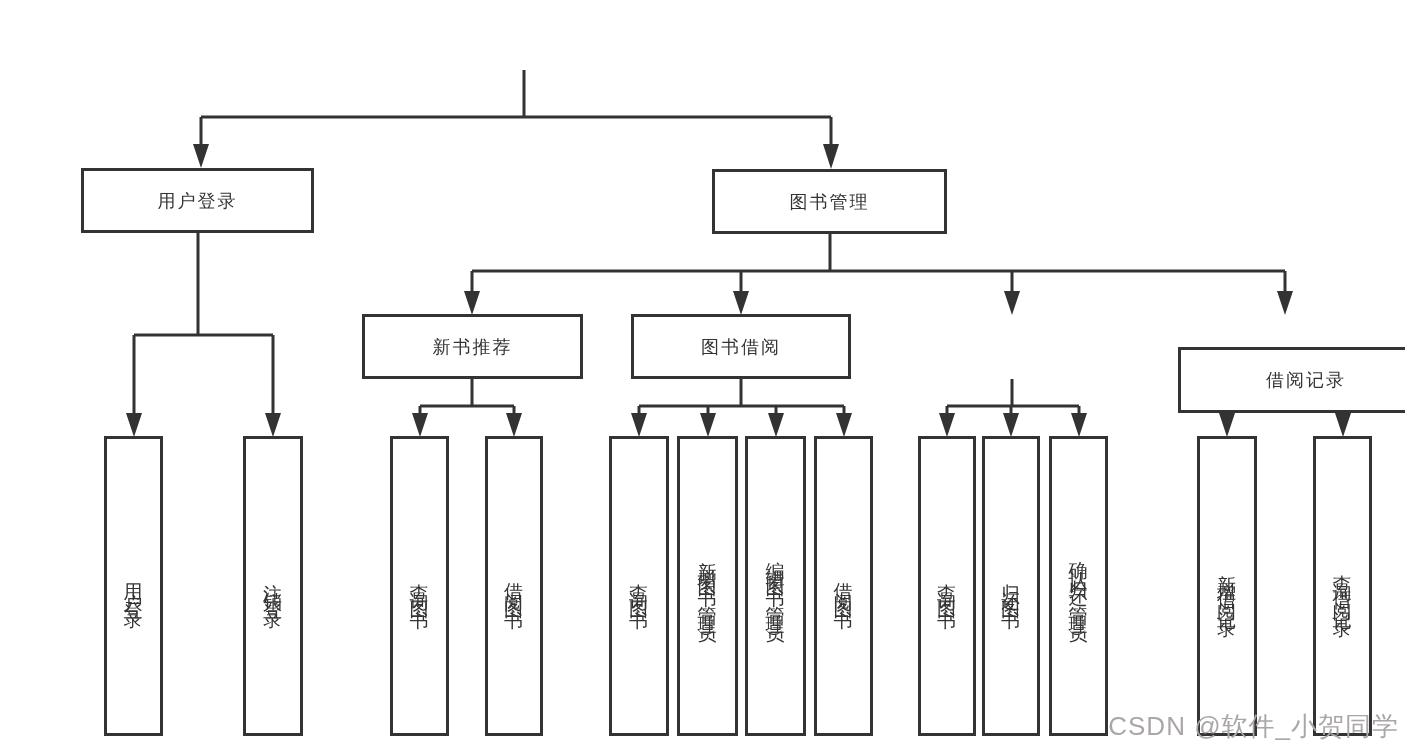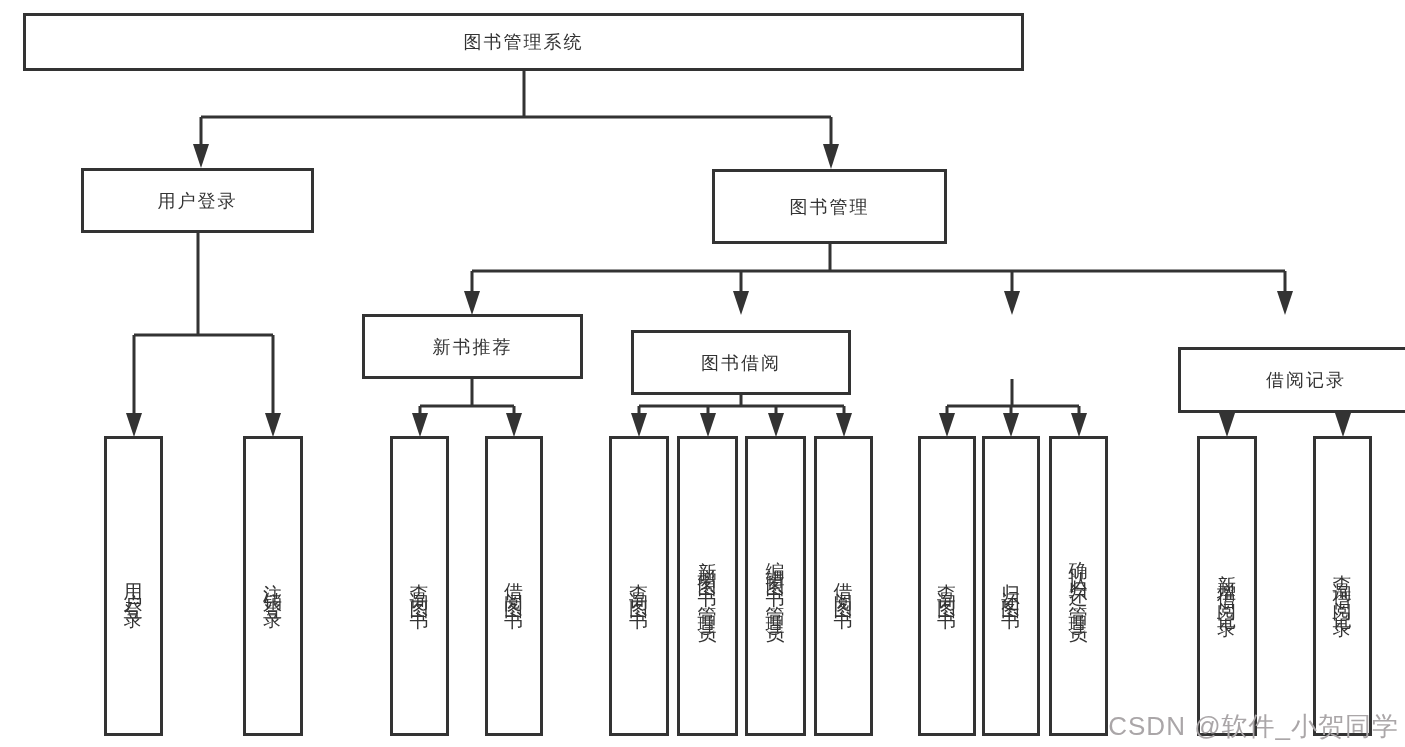--- a/index.html
+++ b/index.html
@@ -90,35 +90,32 @@
       <polygon points="1003,413 1019,413 1011,437"></polygon>
       <polygon points="1071,413 1087,413 1079,437"></polygon>
     </g>
     <g>
       <path d="M1285 379 V406 M1227 406 H1343 M1227 406 V413 M1343 406 V413"></path>
       <polygon points="1219,413 1235,413 1227,437"></polygon>
       <polygon points="1335,413 1351,413 1343,437"></polygon>
     </g>
   </svg>
 
-  <div class="box hbox" style="left:23px; top:13px; width:1001px; height:58px;">
-    <span class="label">图书管理系统</span>
-  </div>
 
   <div class="box hbox" style="left:81px; top:168px; width:233px; height:65px;">
     <span class="label">用户登录</span>
   </div>
-  <div class="box hbox" style="left:712px; top:169px; width:235px; height:75px;">
+  <div class="box hbox" style="left:712px; top:169px; width:235px; height:65px;">
     <span class="label">图书管理</span>
   </div>
 
   <div class="box hbox" style="left:362px; top:314px; width:221px; height:65px;">
     <span class="label">新书推荐</span>
   </div>
-  <div class="box hbox" style="left:631px; top:314px; width:220px; height:65px;margin-top:16px;">
+  <div class="box hbox" style="left:631px; top:314px; width:220px; height:65px;">
     <span class="label">图书借阅</span>
   </div>
   <div class="box hbox" style="left:1178px; top:313px; width:256px; height:66px;margin-top:34px;">
     <span class="label">借阅记录</span>
   </div>
 
   <div class="box vbox" style="left:104px; top:436px; width:59px; height:300px;">
     <span class="label">用户登录</span>
   </div>
   <div class="box vbox" style="left:243px; top:436px; width:60px; height:300px;">

